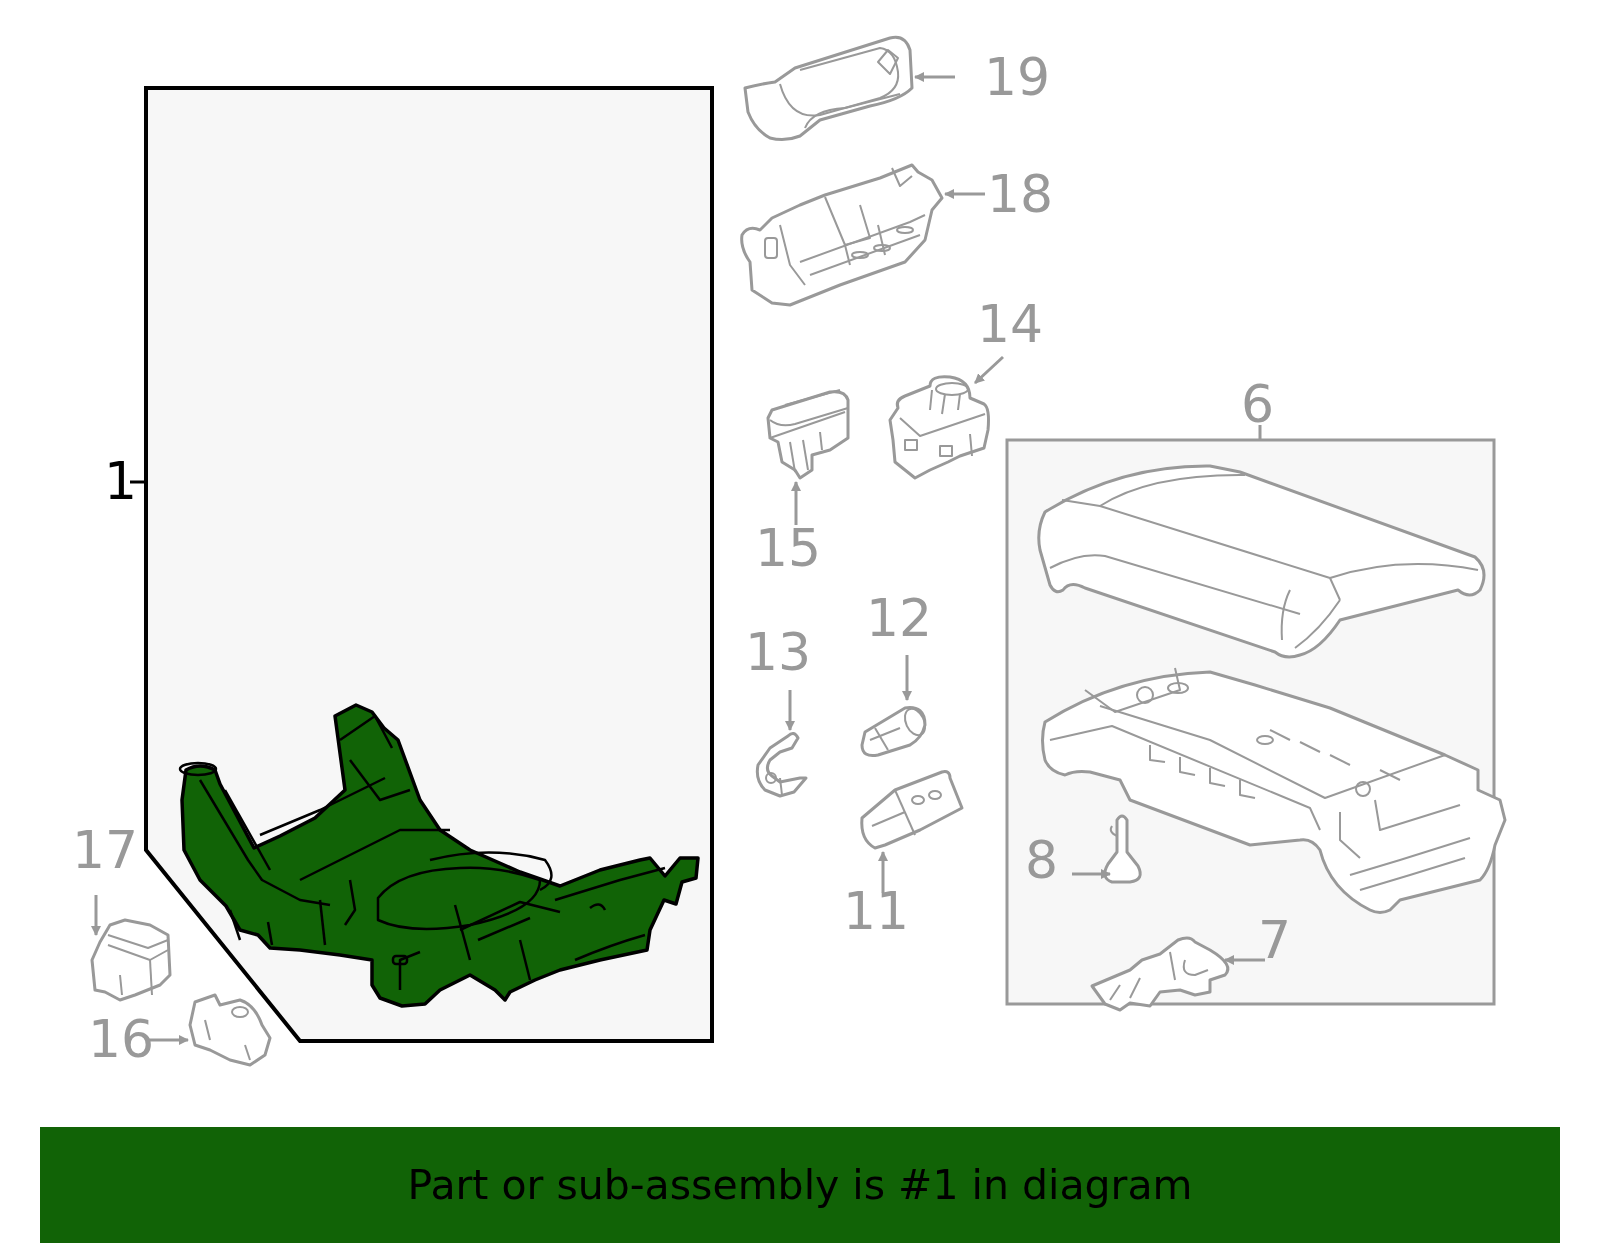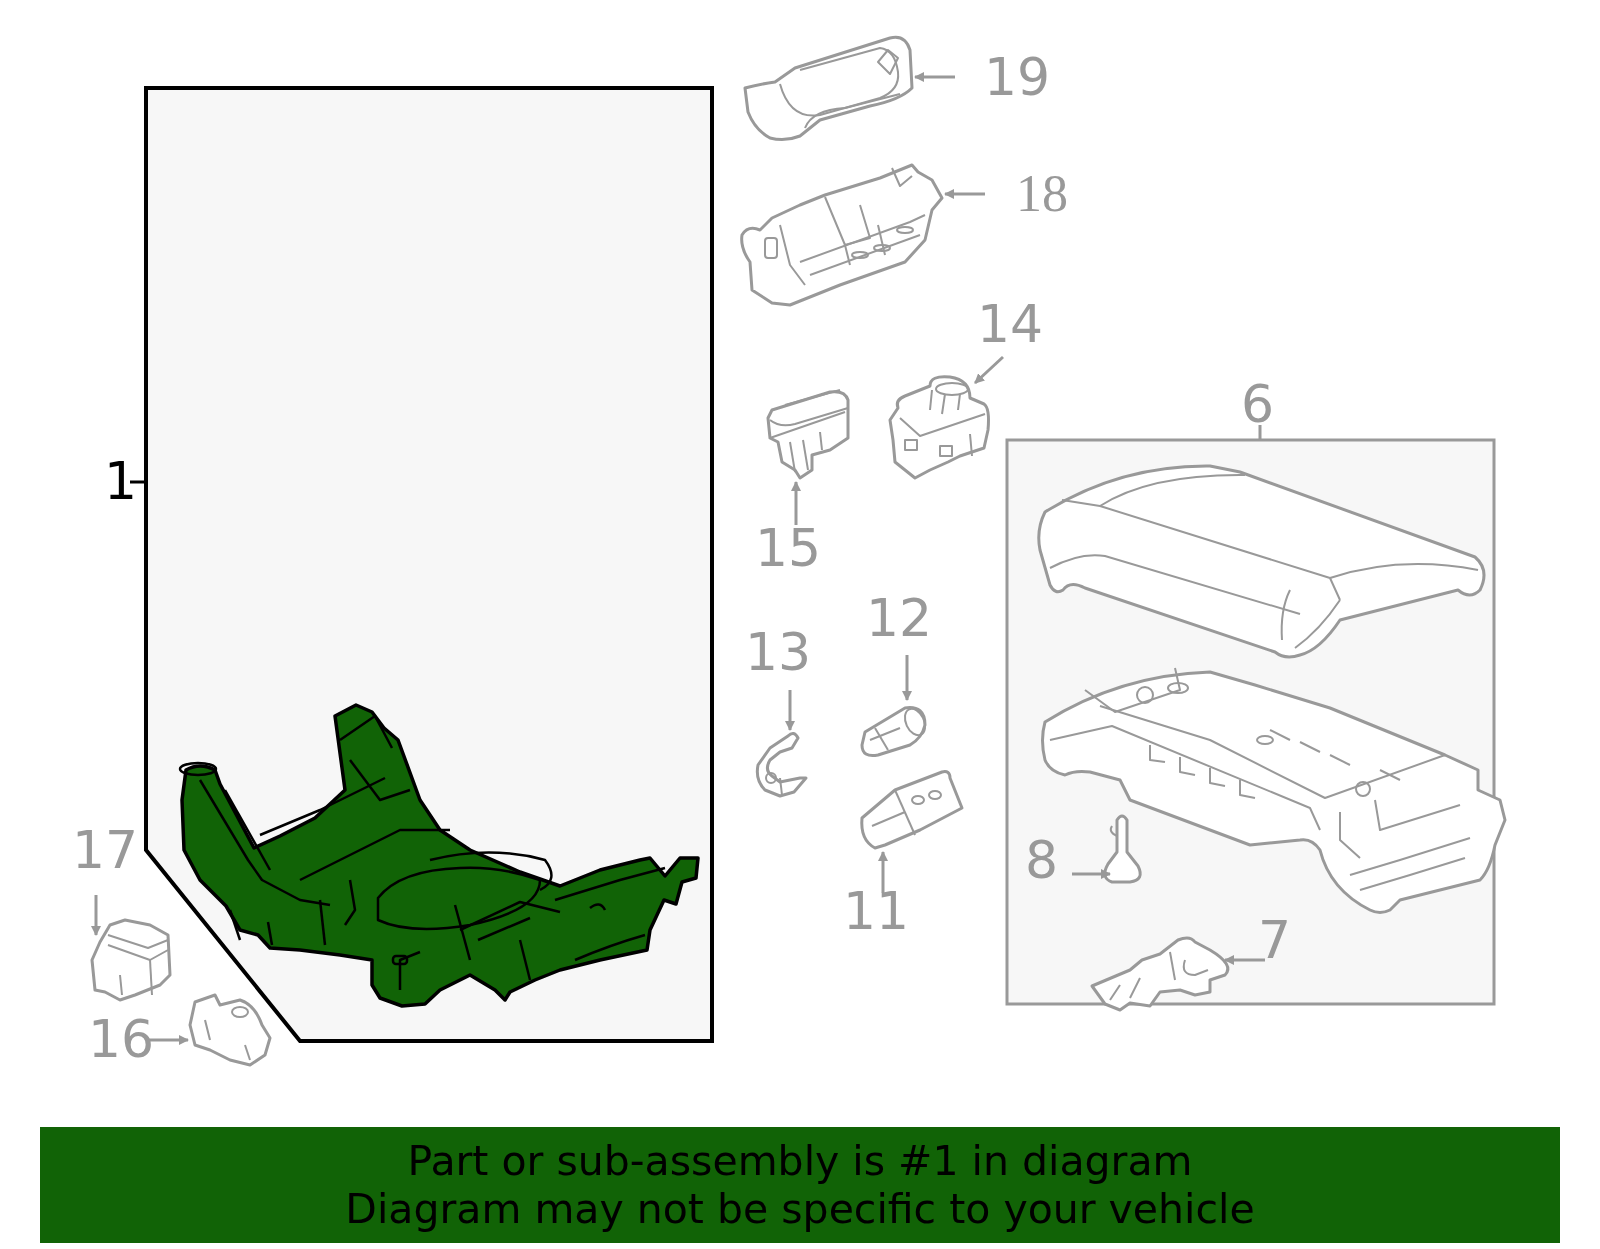--- a/index.html
+++ b/index.html
@@ -219,29 +219,28 @@
     <g fill="none" stroke-width="2">
       <ellipse cx="240" cy="1012" rx="8" ry="5"></ellipse>
       <path d="M205,1020 L210,1040"></path>
       <path d="M245,1045 L250,1060"></path>
     </g>
   </g>
   <line x1="148" y1="1040" x2="188" y2="1040" stroke="#999" stroke-width="3" marker-end="url(#arrowhead)"></line>
 </svg>
 
 <div class="callout" style="left:957px; top:51px;margin-left:27px;">19</div>
-<div class="callout" style="left:1016px; top:168px;font-family:Liberation Serif, serif;">18</div>
+<div class="callout" style="left:987px; top:168px;">18</div>
 <div class="callout" style="left:977px; top:298px;">14</div>
 <div class="callout" style="left:755px; top:522px;">15</div>
 <div class="callout" style="left:1241px; top:378px;">6</div>
 <div class="callout" style="left:745px; top:626px;">13</div>
 <div class="callout" style="left:866px; top:592px;">12</div>
 <div class="callout" style="left:843px; top:885px;text-align:center;">11</div>
 <div class="callout" style="left:1025px; top:834px;">8</div>
 <div class="callout" style="left:1258px; top:914px;">7</div>
 <div class="callout" style="left:72px; top:824px;">17</div>
 <div class="callout" style="left:88px; top:1013px;">16</div>
 <div class="callout primary" style="left:104px; top:455px;">1</div>
 
 <div id="banner">
   <div class="line">Part or sub-assembly is #1 in diagram</div>
-  <div class="line">Diagram may not be specific to your vehicle</div>
 </div>
 
 </body></html>

